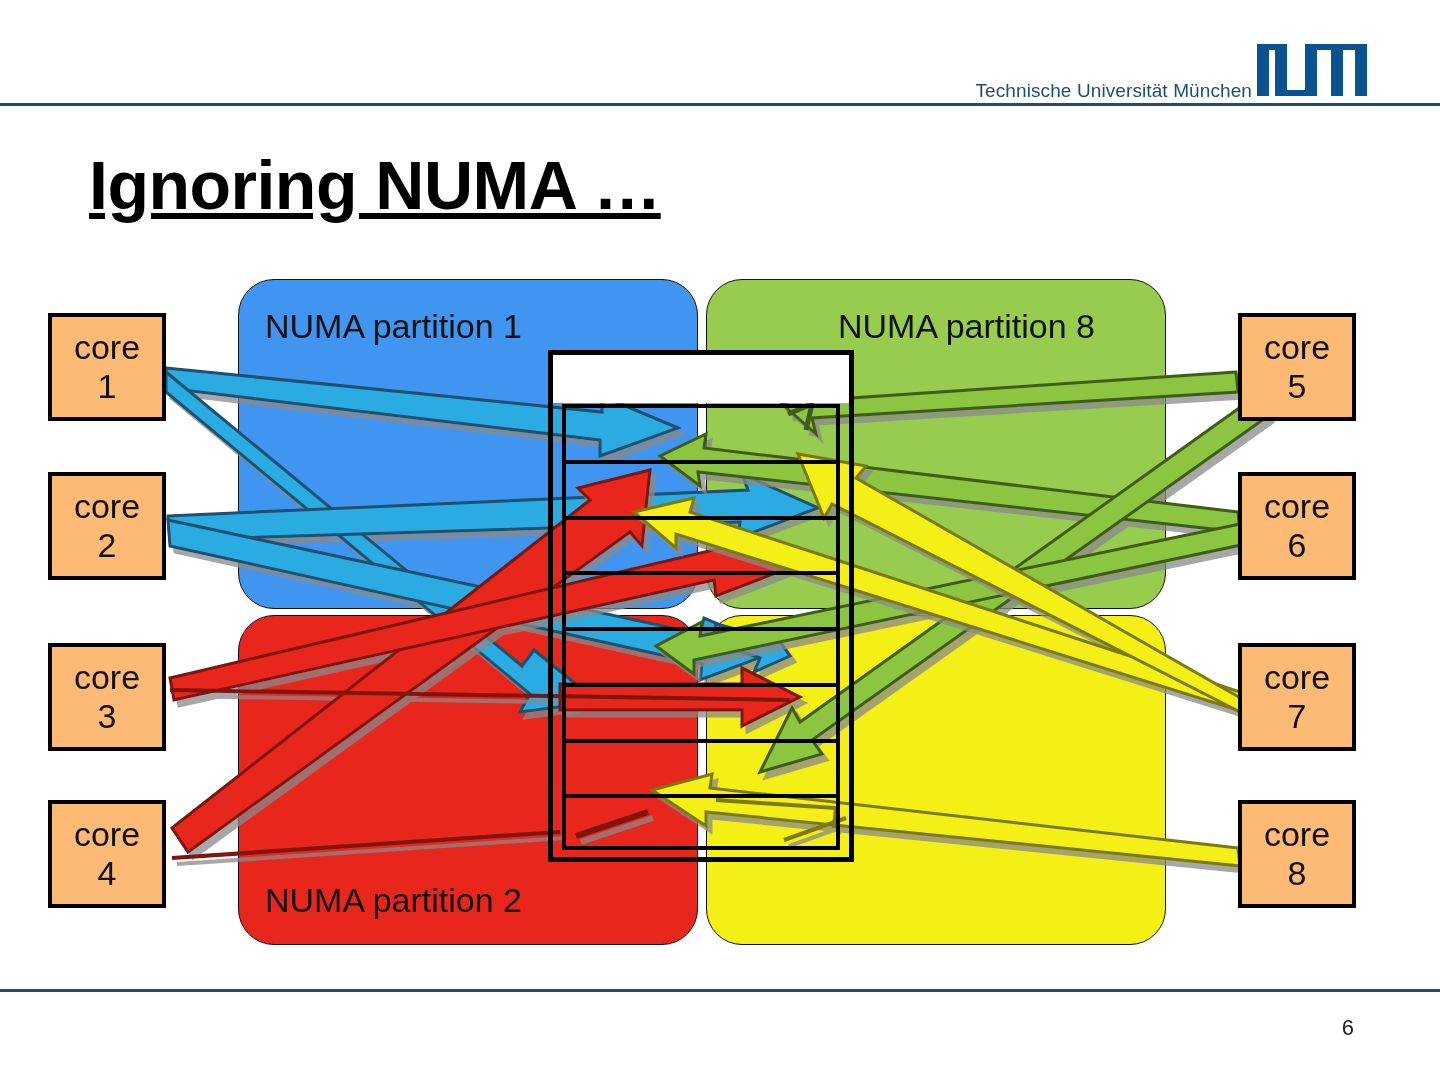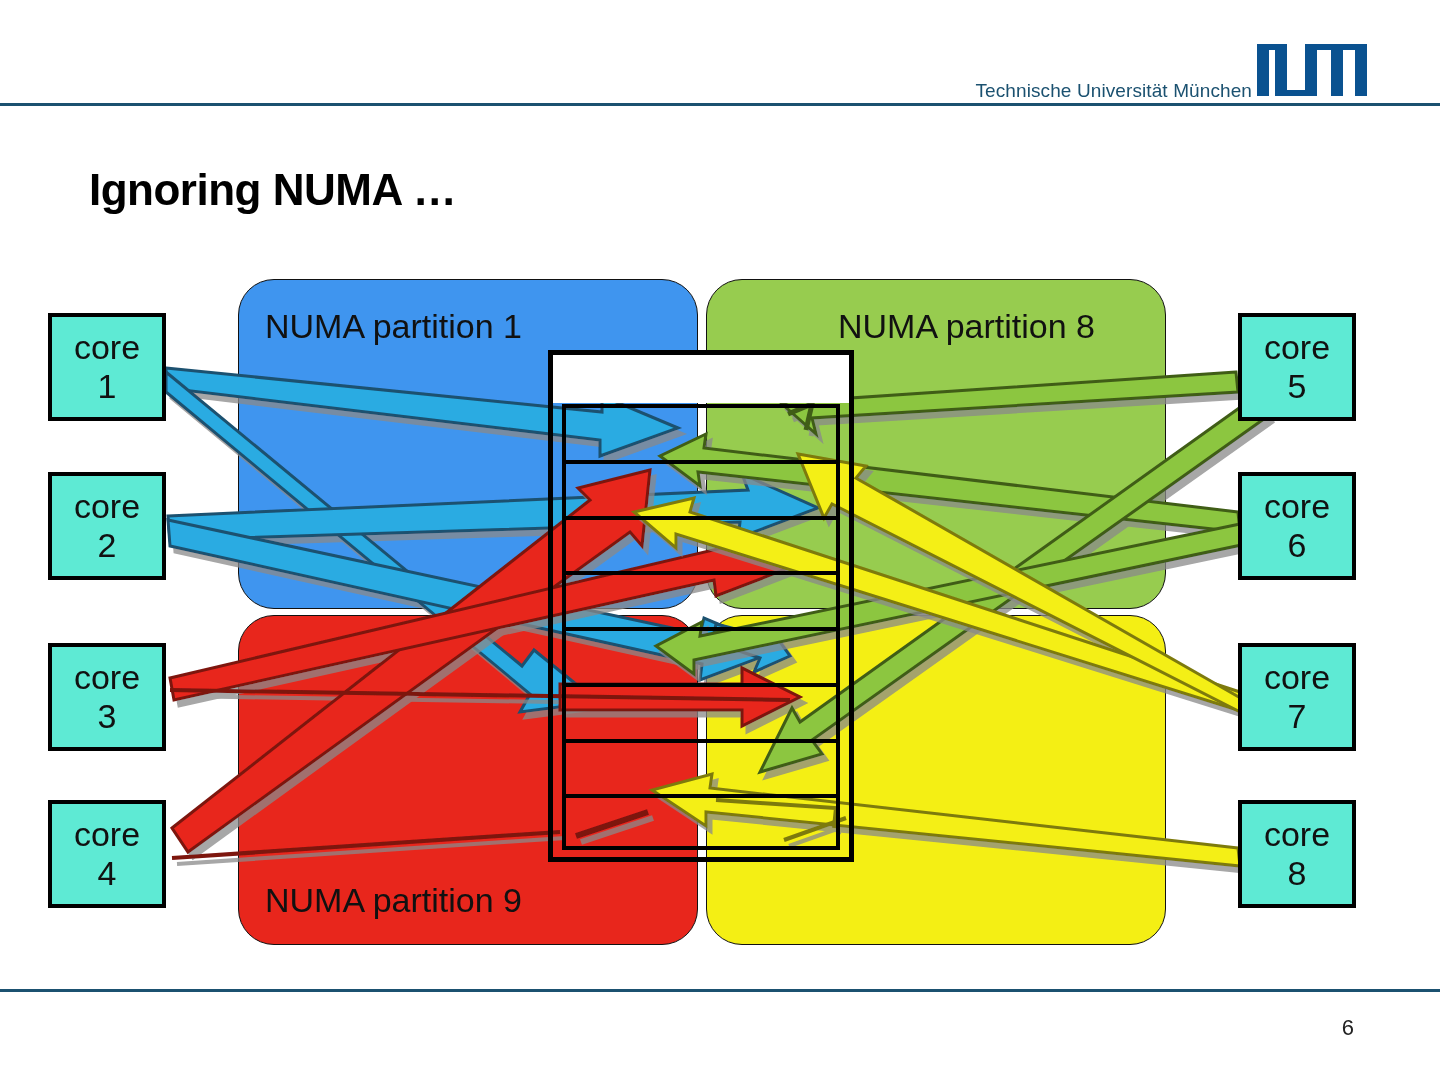--- a/index.html
+++ b/index.html
@@ -30,42 +30,42 @@
     position:absolute;left:0;top:989px;width:1440px;height:3px;
     background:#1b5170;
   }
   .page-no{
     position:absolute;right:86px;top:1015px;
     font-size:22px;color:#222;
   }
 
   
   .title{
-    position:absolute;left:89px;top:165px;
-    font-size:44px;font-weight:bold;color:#000;
-    letter-spacing:-.5px;white-space:nowrap;
+    position:absolute;left:89px;top:146px;
+    font-size:68px;font-weight:bold;color:#000;
+    letter-spacing:-.5px;white-space:nowrap;text-decoration:underline;
   }
 
   
   .stage{position:absolute;left:0;top:0;width:1440px;height:880px;}
   .stage svg{position:absolute;left:0;top:0;}
 
   
   .part{
     position:absolute;border:1px solid #111;
     box-sizing:border-box;
   }
   .part-lbl{
     position:absolute;font-size:34px;color:#111;white-space:nowrap;
   }
 
   
   .core{
     position:absolute;width:118px;height:108px;
-    background:#5eead4;border:4px solid #000;box-sizing:border-box;
+    background:#fdba74;border:4px solid #000;box-sizing:border-box;
     display:flex;flex-direction:column;align-items:center;justify-content:center;
     font-size:34px;color:#111;line-height:1.14;
   }
 
   
   .ht-outer{
     position:absolute;left:548px;top:350px;width:306px;height:512px;
     background:#fff;border:5px solid #000;box-sizing:border-box;
   }
   .ht-title{
@@ -99,21 +99,21 @@
 
   <div class="stage">
 
     <div class="part" style="left:238px;top:279px;width:460px;height:330px;border-radius:36px;background:#3f95ef;"></div>
     <div class="part" style="left:706px;top:279px;width:460px;height:330px;border-radius:36px;background:#97cc4f;"></div>
     <div class="part" style="left:238px;top:615px;width:460px;height:330px;border-radius:36px;background:#e8261c;"></div>
     <div class="part" style="left:706px;top:615px;width:460px;height:330px;border-radius:36px;background:#f4ef14;"></div>
 
     <div class="part-lbl" style="left:265px;top:307px;">NUMA partition 1</div>
     <div class="part-lbl" style="left:838px;top:307px;">NUMA partition 8</div>
-    <div class="part-lbl" style="left:265px;top:881px;">NUMA partition 9</div>
+    <div class="part-lbl" style="left:265px;top:881px;">NUMA partition 2</div>
 
     <svg width="1440" height="1080">
       <defs>
         <filter id="sh" x="-30%" y="-30%" width="180%" height="180%">
           <feOffset in="SourceAlpha" dx="5" dy="6" result="o"></feOffset>
           <feColorMatrix in="o" type="matrix" values="0 0 0 0 0.25  0 0 0 0 0.25  0 0 0 0 0.25  0 0 0 0.75 0" result="c"></feColorMatrix>
           <feMerge>
               <feMergeNode in="c"></feMergeNode>
               <feMergeNode in="SourceGraphic"></feMergeNode>
             </feMerge>

